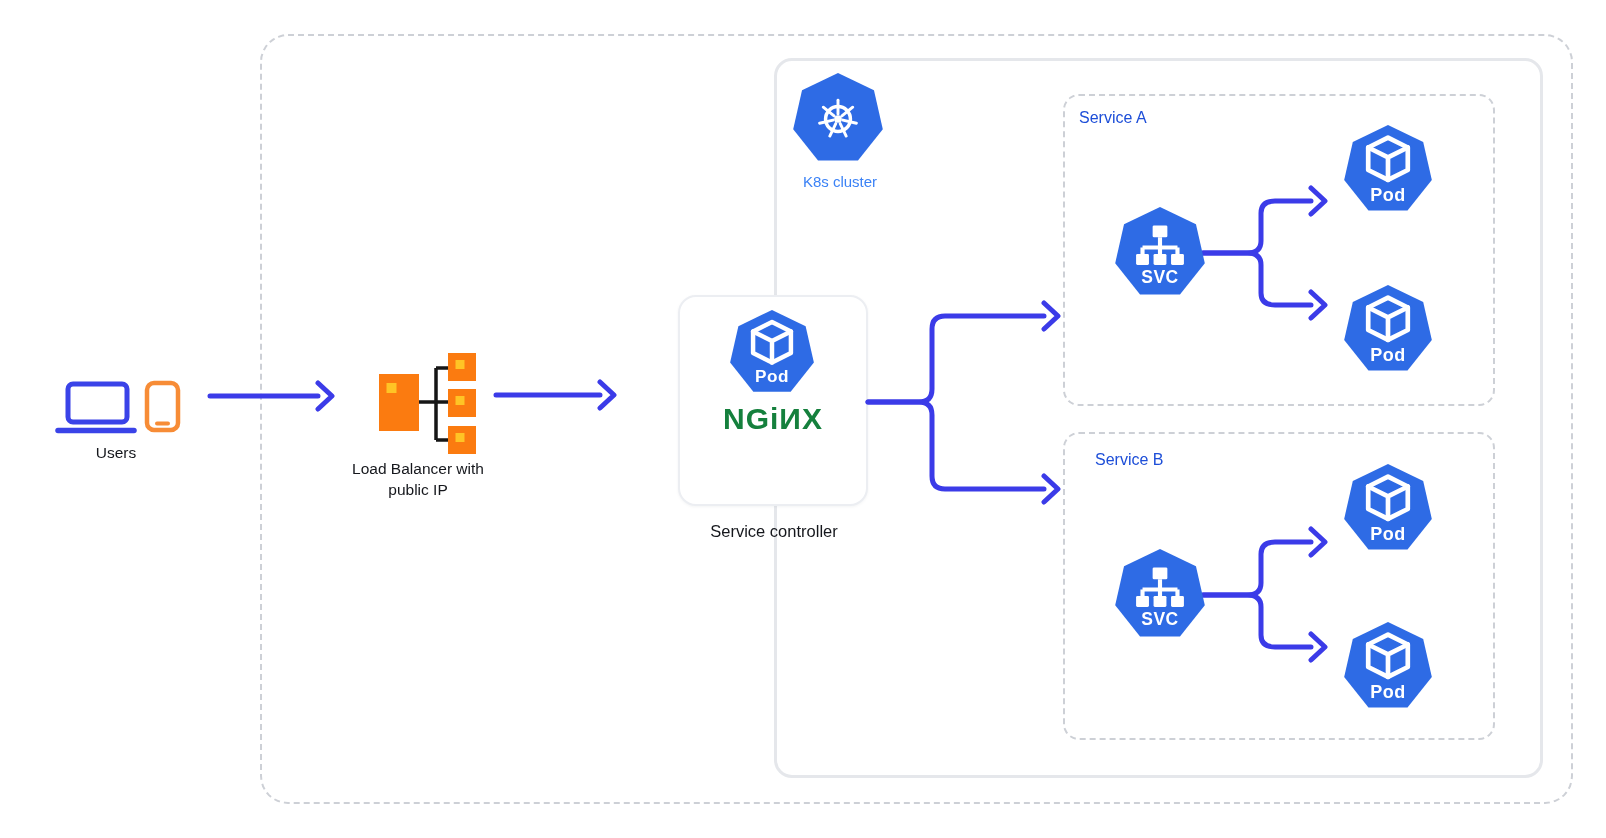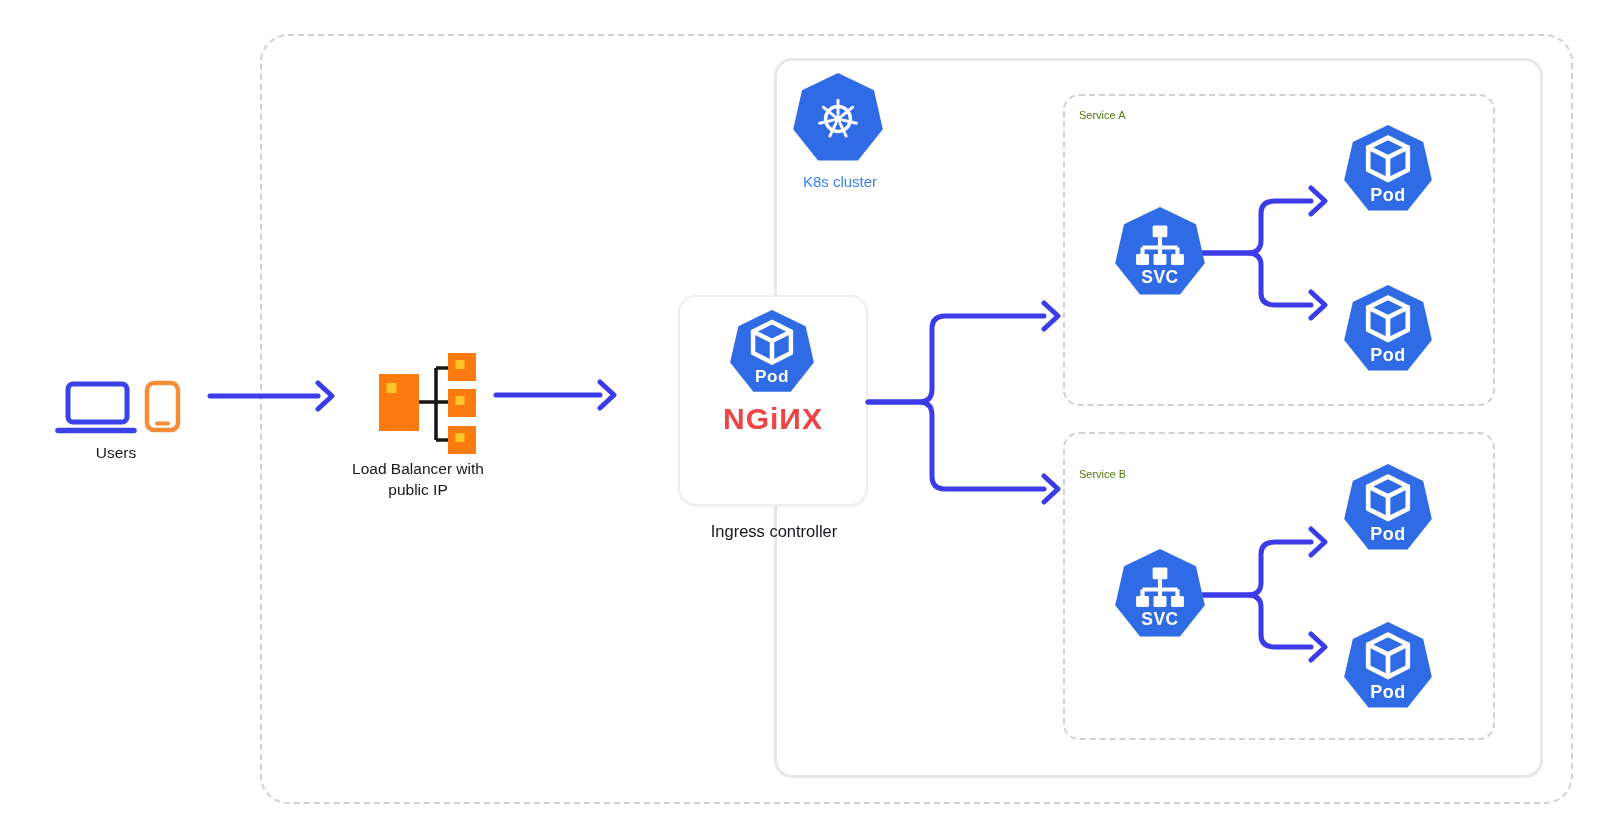--- a/index.html
+++ b/index.html
@@ -15,24 +15,24 @@
   .cluster-box{
     left:774px;top:58px;width:769px;height:720px;
     border:3px solid #e5e7eb;border-radius:18px;
   }
   .service-box{
     left:1063px;width:432px;border:2px dashed #cdd0d6;border-radius:16px;
   }
   .service-a{top:94px;height:312px;}
   .service-b{top:432px;height:308px;}
   .service-title{
-    position:absolute;left:1079px;font-size:11px;font-weight:500;color:#4d7c0f;z-index:6;
+    position:absolute;left:1079px;font-size:16px;font-weight:500;color:#1d4ed8;z-index:6;
   }
   .title-a{top:109px;}
-  .title-b{top:468px;}
+  .title-b{top:451px;margin-left:16px;}
   .nginx-card{
     position:absolute;left:678px;top:295px;width:190px;height:211px;box-sizing:border-box;
     background:#ffffff;border:2px solid #eceef2;border-radius:18px;
     box-shadow:0 1px 3px rgba(20,30,60,.05);z-index:3;
   }
   .wires{position:absolute;left:0;top:0;z-index:4;pointer-events:none;}
   .node{position:absolute;overflow:visible;z-index:5;}
   .n90{width:90px;height:90px;}
   .n92{width:92px;height:92px;}
   .n86{width:86px;height:86px;}
@@ -40,21 +40,21 @@
          font-family:"Liberation Sans", sans-serif;letter-spacing:.5px;}
   .svctext{font-size:19px;}
   .lbl{position:absolute;z-index:6;font-size:15.5px;color:#15171c;}
   .centered{transform:translateX(-50%);text-align:center;}
   .users-label{left:116px;top:444px;text-align:center;}
   .lb-label{left:418px;top:458px;line-height:21px;font-size:15.5px;}
   .ingress-label{left:774px;top:522px;font-size:16.5px;font-weight:500;}
   .k8s-label{left:840px;top:173px;font-size:15px;color:#3b82f6;}
   .nginx-word{
     position:absolute;left:773px;top:402px;z-index:6;transform:translateX(-50%);
-    font-size:30px;font-weight:bold;color:#ef4444;letter-spacing:1px;white-space:nowrap;
+    font-size:30px;font-weight:bold;color:#15803d;letter-spacing:1px;white-space:nowrap;
   }
 </style>
 </head>
 <body>
 
 <div class="canvas">
 
   <div class="box outer-zone"></div>
   <div class="box cluster-box"></div>
   <div class="box service-box service-a"></div>
@@ -168,18 +168,18 @@
     <use href="#cube-glyph"></use>
     <text x="50" y="84" class="ntext">Pod</text>
   </svg>
 
   <div class="lbl centered users-label">Users</div>
   <div class="lbl centered lb-label">
     <div>Load Balancer with</div>
     <div>public IP</div>
   </div>
   <div class="nginx-word">NGiИX</div>
-  <div class="lbl centered ingress-label">Ingress controller</div>
+  <div class="lbl centered ingress-label">Service controller</div>
   <div class="lbl centered k8s-label">K8s cluster</div>
   <div class="service-title title-a">Service A</div>
   <div class="service-title title-b">Service B</div>
 
 </div>
 
 </body></html>

